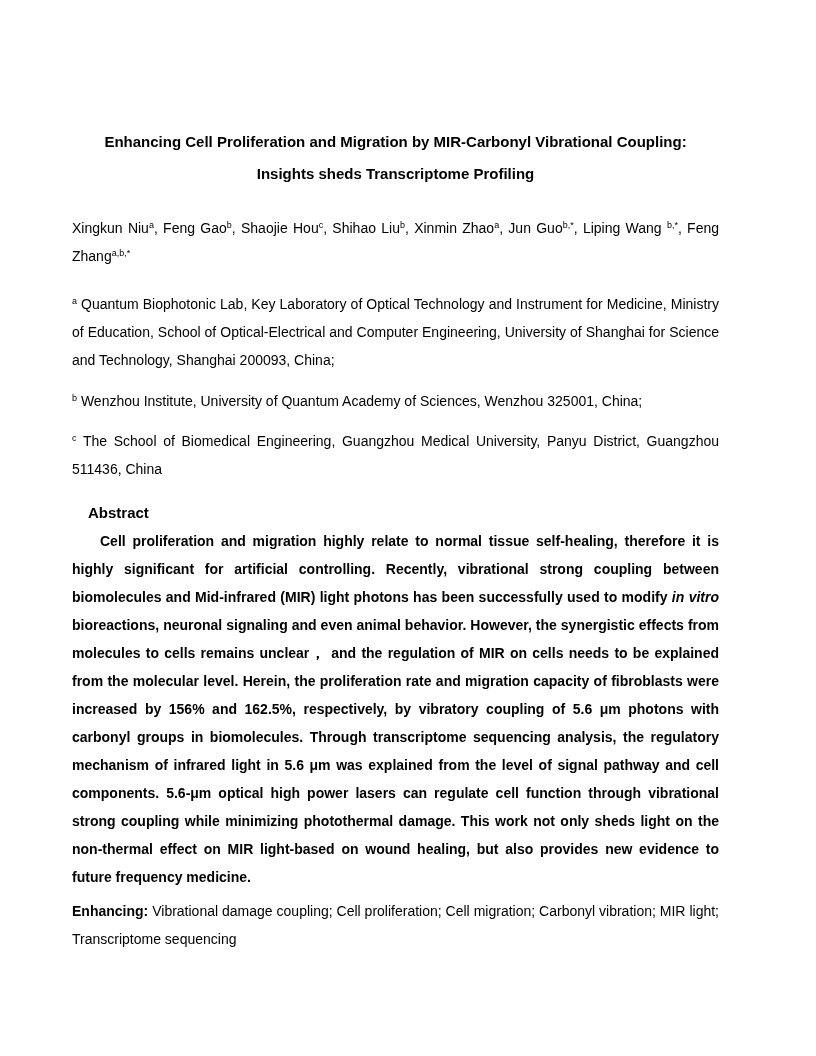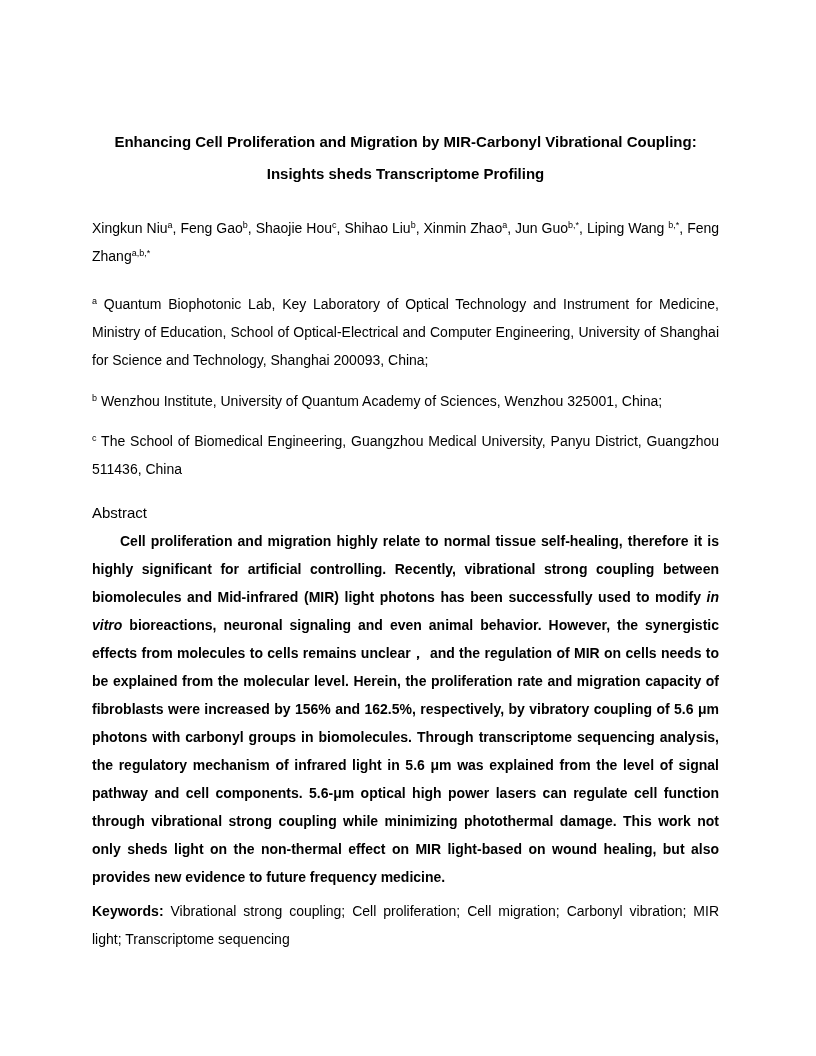--- a/index.html
+++ b/index.html
@@ -10,21 +10,21 @@
     color: #000000;
     font-family: "Liberation Sans", "DejaVu Sans", sans-serif;
     font-size: 14px;
     line-height: 28px;
     overflow: hidden;
   }
   .page {
     box-sizing: border-box;
     width: 816px;
     height: 1056px;
-    padding: 126px 97px 0 92px;
+    padding: 126px 97px 0 72px;
   }
   .title {
     margin: 0;
     font-size: 15px;
     font-weight: bold;
     line-height: 32px;
     text-align: center;
   }
   .title-line { display: block; }
   p { margin: 0; text-align: justify; }
@@ -33,23 +33,23 @@
     line-height: 0;
     vertical-align: baseline;
     position: relative;
     top: -5px;
   }
   .authors   { margin-top: 24px; }
   .aff-a     { margin-top: 20px; }
   .aff-b     { margin-top: 13px; }
   .aff-c     { margin-top: 12px; }
   .abstract-heading {
-    margin: 16px 0 0 0;
+    margin: 16px 0 0 16px;
     font-size: 15px;
-    font-weight: normal;
+    font-weight: bold;
     line-height: 28px;
     text-align: left;
   }
   .abstract-body {
     font-weight: bold;
     text-indent: 28px;
   }
   .abstract-body .it { font-style: italic; }
   .keywords { margin-top: 6px; }
   .keywords .label { font-weight: bold; }
@@ -69,15 +69,15 @@
   <p class="aff-a"><sup>a</sup> <span>Quantum Biophotonic Lab, Key Laboratory of Optical Technology and Instrument for Medicine, Ministry of Education, School of Optical-Electrical and Computer Engineering, University of Shanghai for Science and Technology, Shanghai 200093, China;</span></p>
 
   <p class="aff-b"><sup>b</sup> <span>Wenzhou Institute, University of Quantum Academy of Sciences, Wenzhou 325001, China;</span></p>
 
   <p class="aff-c"><sup>c</sup> <span>The School of Biomedical Engineering, Guangzhou Medical University, Panyu District, Guangzhou 511436, China</span></p>
 
   <h2 class="abstract-heading">Abstract</h2>
 
   <p class="abstract-body"><span>Cell proliferation and migration highly relate to normal tissue self-healing, therefore it is highly significant for artificial controlling. Recently, vibrational strong coupling between biomolecules and Mid-infrared (MIR) light photons has been successfully used to modify </span><span class="it">in vitro</span><span> bioreactions, neuronal signaling and even animal behavior. However, the synergistic effects from molecules to cells remains unclear， and the regulation of MIR on cells needs to be explained from the molecular level. Herein, the proliferation rate and migration capacity of fibroblasts were increased by 156% and 162.5%, respectively, by vibratory coupling of 5.6 μm photons with carbonyl groups in biomolecules. Through transcriptome sequencing analysis, the regulatory mechanism of infrared light in 5.6 μm was explained from the level of signal pathway and cell components. 5.6-μm optical high power lasers can regulate cell function through vibrational strong coupling while minimizing photothermal damage. This work not only sheds light on the non-thermal effect on MIR light-based on wound healing, but also provides new evidence to future frequency medicine.</span></p>
 
-  <p class="keywords"><span class="label">Keywords:</span><span> Vibrational strong coupling; Cell proliferation; Cell migration; Carbonyl vibration; MIR light; Transcriptome sequencing</span></p>
+  <p class="keywords"><span class="label">Enhancing:</span><span> Vibrational damage coupling; Cell proliferation; Cell migration; Carbonyl vibration; MIR light; Transcriptome sequencing</span></p>
 
 </div>
 
 </body></html>

